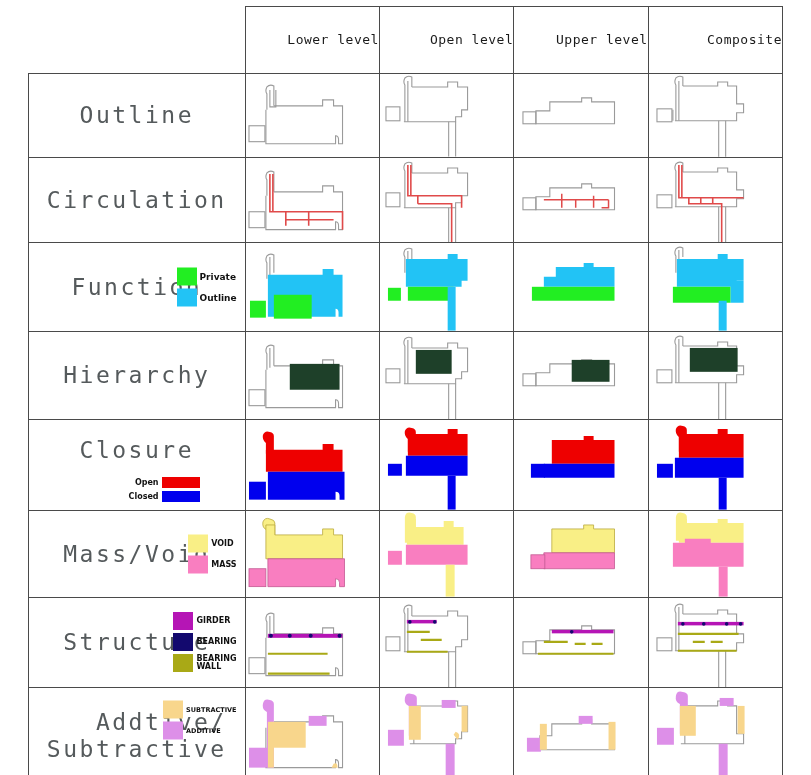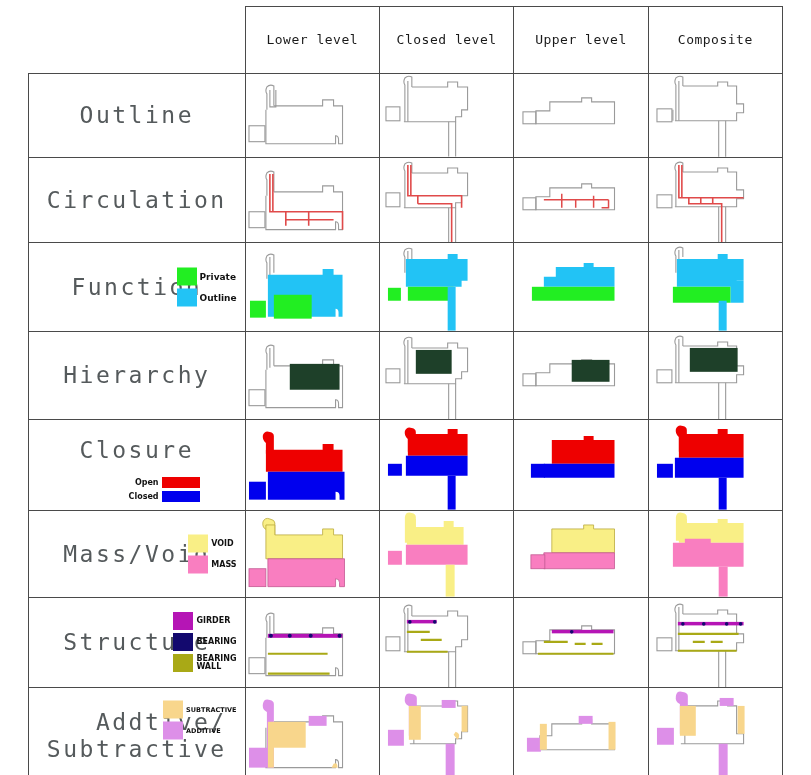--- a/index.html
+++ b/index.html
@@ -11,21 +11,21 @@
 
   
   col.c-label{width:216px;}
   col.c-cell{width:134px;}
 
   .hdr{
     text-align:center;font-family:"DejaVu Sans Mono",monospace;
     font-size:13px;color:#1a1a1a;line-height:1.25;letter-spacing:.5px;
   }
   .hdr.blank{border:none !important;background:transparent;}
-  tr.head td{height:66px;}
+  tr.head td{height:66px;text-align:right;}
 
   
   .rowlabel{position:relative;height:100%;display:flex;align-items:center;justify-content:center;}
   .rlname{
     font-family:"DejaVu Sans Mono",monospace;
     font-size:23px;color:#555a5c;letter-spacing:2.5px;white-space:pre-line;
     text-align:right;line-height:1.15;font-weight:300;
   }
   .rlname.two{font-size:23px;}
   .legend{position:absolute;right:8px;top:50%;transform:translateY(-50%);
@@ -55,21 +55,21 @@
         <col class="c-cell">
         <col class="c-cell">
         <col class="c-cell">
   </colgroup>
 
   <tbody>
         <tr class="head">
     <td class="hdr blank"></td>
     <td class="hdr">Lower
 level</td>
-    <td class="hdr">Closed
+    <td class="hdr">Open
 level</td>
     <td class="hdr">Upper
 level</td>
     <td class="hdr">Composite</td>
   </tr>
 
   <tr style="height:83px">
     <td>
       <div class="rowlabel">
         <span class="rlname">Outline</span>

